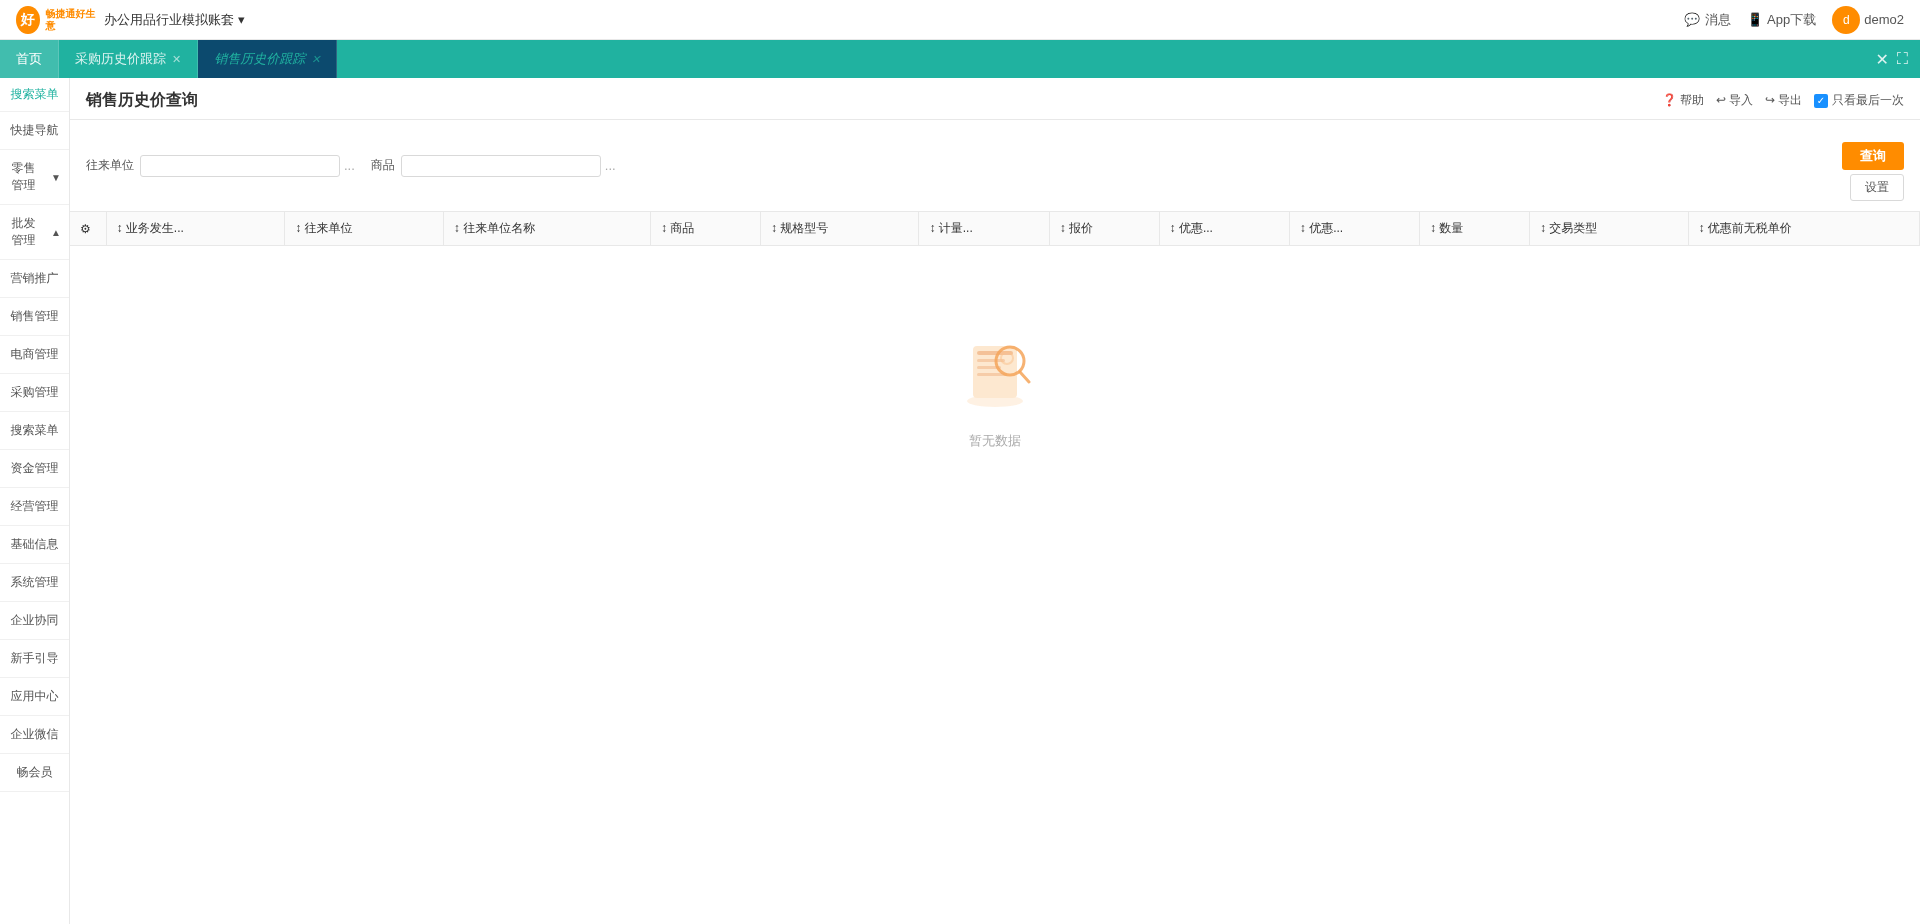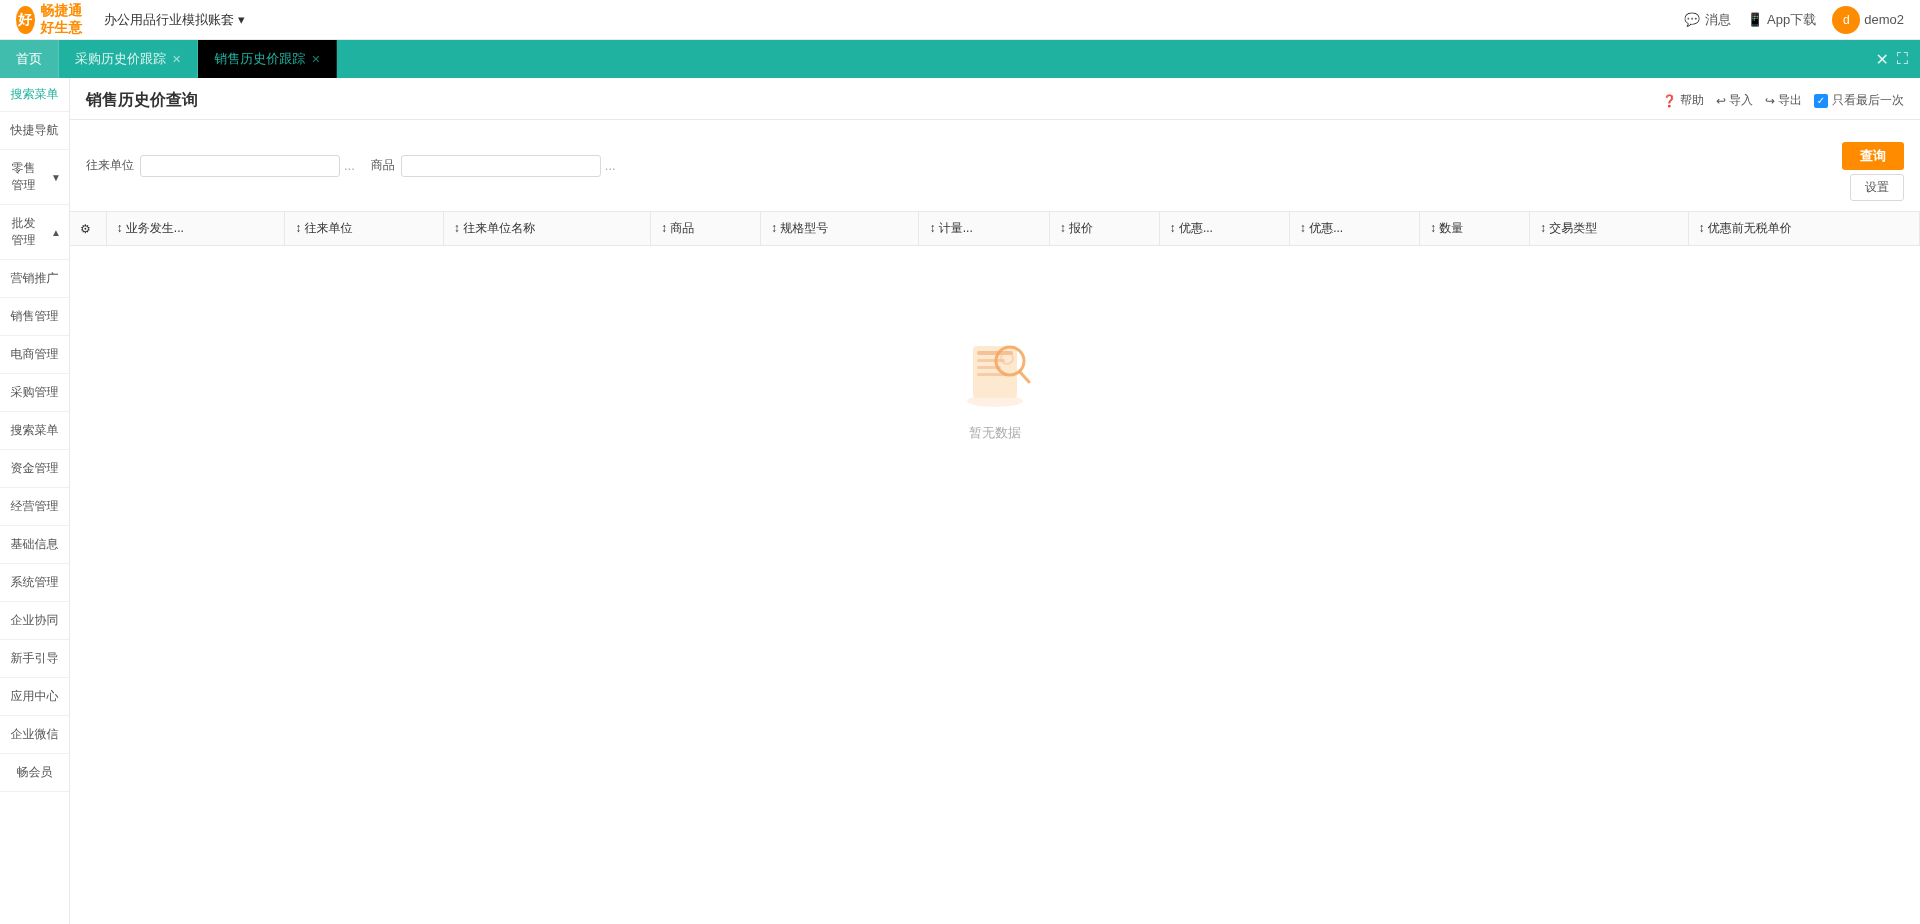--- a/index.html
+++ b/index.html
@@ -28,21 +28,21 @@
     }
     .logo-icon {
       width: 28px;
       height: 28px;
       background: #ff8c00;
       border-radius: 50%;
       display: flex; align-items: center; justify-content: center;
       color: #fff; font-size: 14px; font-weight: bold;
     }
     .logo-text {
-      font-size: 14px;
+      font-size: 10px;
       color: #ff8c00;
       line-height: 1.2;
       font-weight: bold;
       font-family: Liberation Serif, serif;
     }
     .workspace-selector {
       display: flex;
       align-items: center;
       gap: 4px;
       color: #333;
@@ -88,22 +88,23 @@
       cursor: pointer;
       font-size: 13px;
       color: rgba(255,255,255,0.85);
       border-right: 1px solid rgba(255,255,255,0.15);
     }
     .tab.home {
       background: rgba(255,255,255,0.15);
       color: #fff;
     }
     .tab.active {
-      background: #000000;
+      background: #0c4a6e;
       color: #20b2a0;
+      font-style: italic;
     }
     .tab-close {
       font-size: 11px;
       color: inherit;
       cursor: pointer;
       opacity: 0.7;
     }
     .tab-bar-actions {
       margin-left: auto;
       display: flex;
@@ -161,20 +162,21 @@
     }
 
     
     .page-header {
       background: #fff;
       padding: 12px 16px 8px;
       border-bottom: 1px solid #e8e8e8;
       display: flex;
       align-items: center;
       justify-content: space-between;
+      font-family: Liberation Serif, serif;
     }
     .page-title {
       font-size: 16px;
       font-weight: bold;
       color: #333;
     }
     .page-actions {
       display: flex;
       align-items: center;
       gap: 12px;
@@ -318,21 +320,21 @@
     .empty-state {
       display: flex;
       flex-direction: column;
       align-items: center;
       justify-content: center;
       padding: 80px 0;
     }
     .empty-text {
       color: #aaa;
       font-size: 13px;
-      margin-top: 8px;
+      margin-top: 16px;
     }
 
     
     .empty-illustration {
       width: 100px;
       height: 90px;
     }
   </style>
 </head>
 <body>

